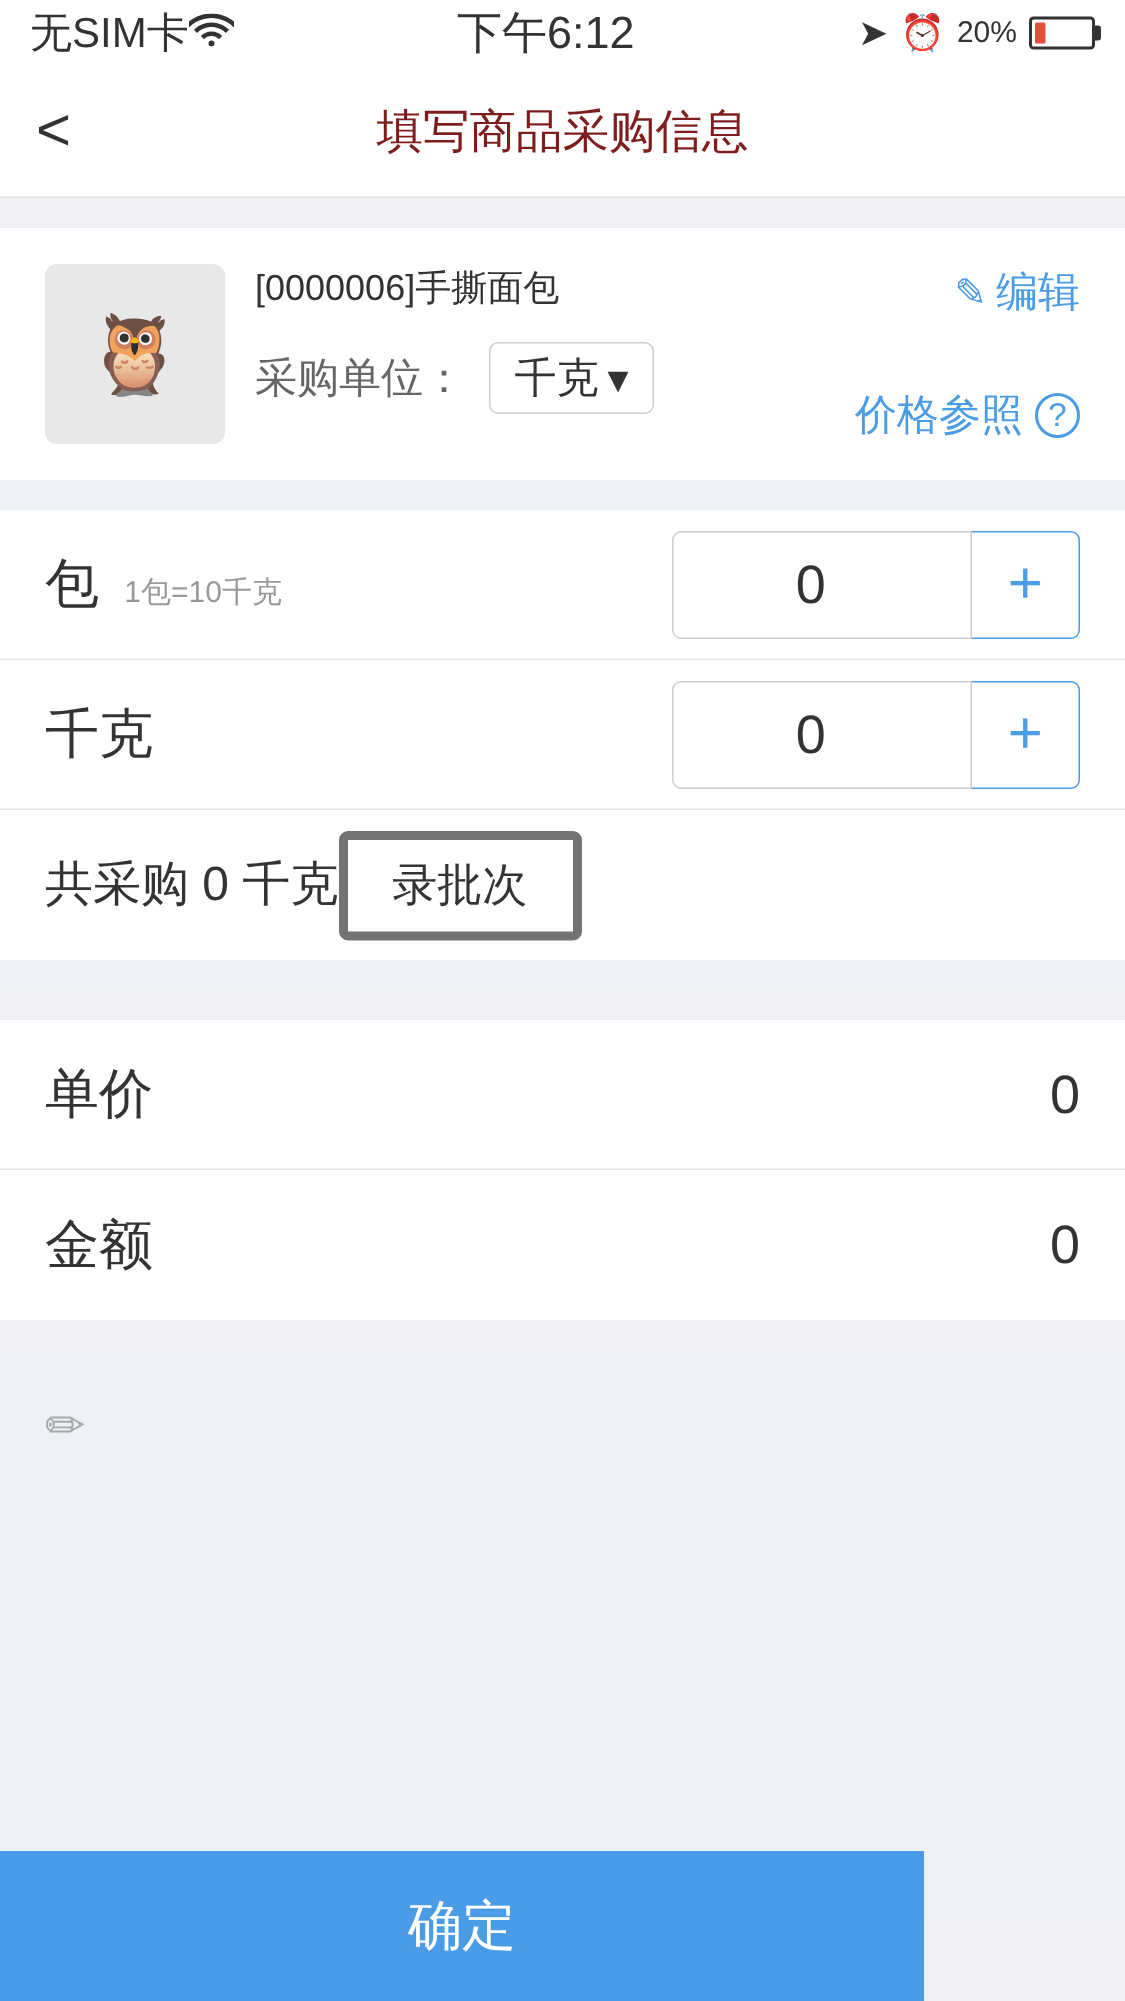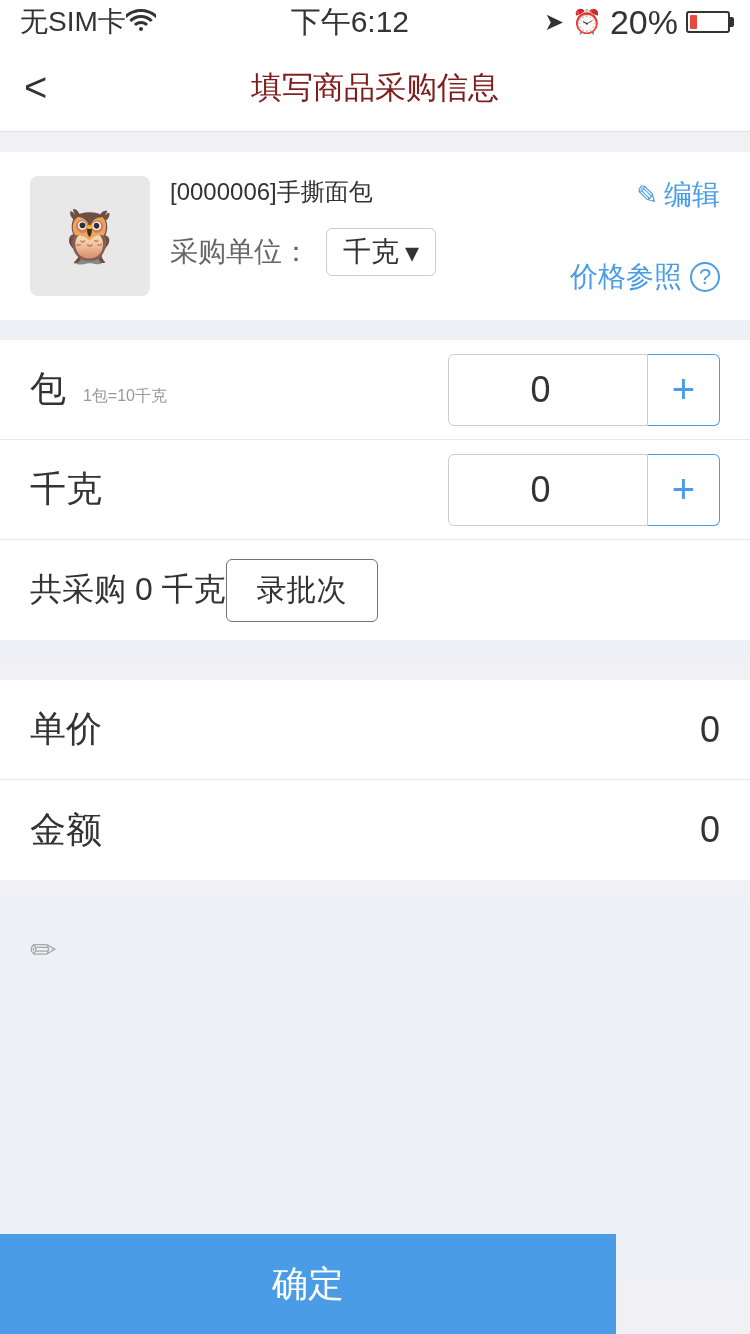--- a/index.html
+++ b/index.html
@@ -120,21 +120,21 @@
     .input-row {
       display: flex; align-items: center; justify-content: space-between;
       padding: 0 30px;
       height: 100px;
       border-bottom: 1px solid #e8e8e8;
     }
     .input-label {
       font-size: 36px; color: #333;
     }
     .input-sublabel {
-      font-size: 16px; color: #999; margin-left: 8px;
+      font-size: 20px; color: #999; margin-left: 8px;
     }
     .input-control {
       display: flex; align-items: center; gap: 0;
     }
     .num-input {
       width: 200px; height: 72px;
       border: 1px solid #ccc; border-radius: 0;
       text-align: center; font-size: 36px; color: #333;
       outline: none; background: #fff;
     }
@@ -151,21 +151,21 @@
 
     
     .total-row {
       display: flex; align-items: center; 
       padding: 0 30px;
       height: 100px;
       background: #fff;
     }
     .total-label { font-size: 32px; color: #333; }
     .record-btn {
-      border: 1px solid #737373; border-radius: 6px;
+      border: 6px solid #737373; border-radius: 6px;
       padding: 10px 30px; font-size: 30px; color: #333;
       background: #fff; cursor: pointer;
     }
 
     
     .price-section {
       background: #fff;
       margin-top: 20px;
     }
     .price-row {
@@ -220,21 +220,21 @@
     <span>
       <svg width="30" height="22" viewBox="0 0 30 22">
           <path d="M15 18a2 2 0 110 4 2 2 0 010-4zm0-6c2.8 0 5.3 1.1 7.1 3L20 17.1C18.7 15.8 17 15 15 15s-3.7.8-5 2.1L7.9 15C9.7 13.1 12.2 12 15 12zm0-6c4.6 0 8.7 1.9 11.7 4.9l-2.1 2.1C22.3 10.7 18.9 9 15 9s-7.3 1.7-9.6 4L3.3 10.9C6.3 7.9 10.4 6 15 6zm0-6C21.6 0 27.5 2.7 31.8 7L29.7 9.1C25.9 5.3 20.7 3 15 3S4.1 5.3.3 9.1L-1.8 7C2.5 2.7 8.4 0 15 0z" fill="#333"></path>
         </svg>
     </span>
   </div>
   <div class="status-center">下午6:12</div>
   <div class="status-right">
     <span style="font-size:24px;">➤</span>
     <span style="font-size:24px;">⏰</span>
-    <span style="font-size:34px;">20%</span>
+    <span style="font-size:20px;">20%</span>
     <div class="battery-icon">
       <div class="battery-body">
         <div class="battery-fill"></div>
       </div>
     </div>
   </div>
 </div>
 
 <div class="nav-bar">
   <div class="nav-back">&lt;</div>

